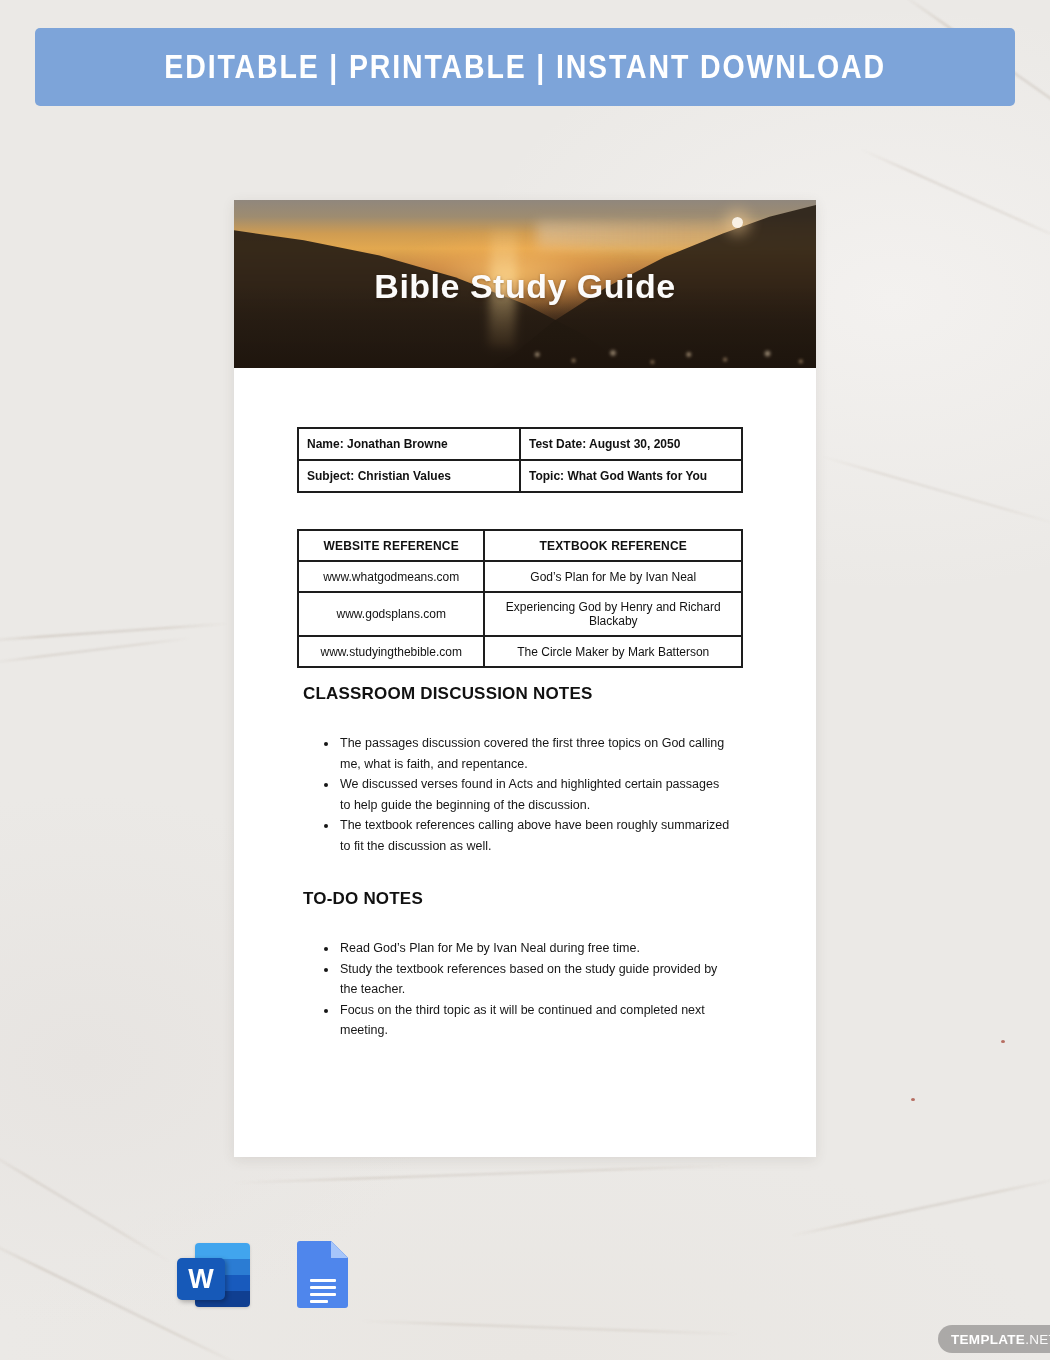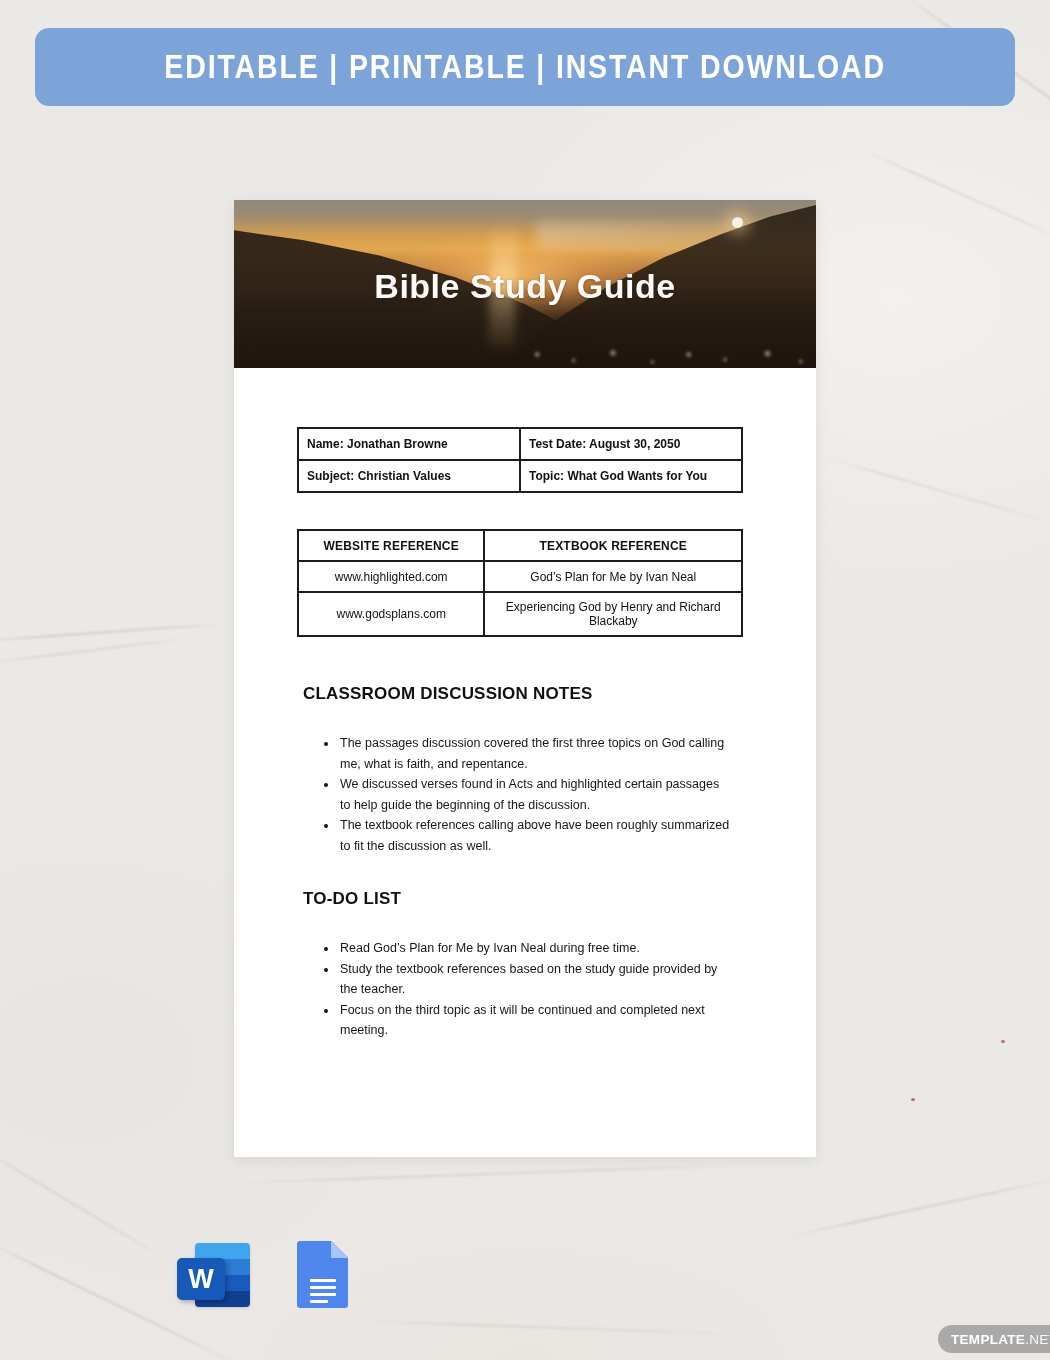--- a/index.html
+++ b/index.html
@@ -20,21 +20,21 @@
     position:absolute; height:2px;
     background:linear-gradient(90deg, transparent, rgba(150,130,110,.38), rgba(120,102,86,.26), rgba(150,130,110,.3), transparent);
     filter:blur(1px);
     transform-origin:left center;
   }
   .speck { position:absolute; width:4px; height:3px; border-radius:50%; background:#a94f41; opacity:.8; }
 
   
   .banner {
     position:absolute; left:35px; top:28px; width:980px; height:78px;
-    background:#7da4d9; border-radius:14px;
+    background:#7da4d9; border-radius:5px;
     display:flex; align-items:center; justify-content:center;
   }
   .banner-text {
     color:#ffffff; font-size:31px; font-weight:bold; letter-spacing:2px;
     transform:scale(.92,1.08); white-space:nowrap;
   }
 
   
   .doc {
     position:absolute; left:234px; top:200px; width:582px; height:957px;
@@ -228,38 +228,42 @@
         <col class="c2">
       </colgroup>
     <thead>
       <tr>
         <th>WEBSITE REFERENCE</th>
         <th>TEXTBOOK REFERENCE</th>
       </tr>
     </thead>
     <tbody>
       <tr>
-        <td>www.highlighted.com</td>
+        <td>www.whatgodmeans.com</td>
         <td>God’s Plan for Me by Ivan Neal</td>
       </tr>
       <tr>
         <td>www.godsplans.com</td>
         <td>Experiencing God by Henry and Richard Blackaby</td>
+      </tr>
+      <tr>
+        <td>www.studyingthebible.com</td>
+        <td>The Circle Maker by Mark Batterson</td>
       </tr>
     </tbody>
   </table>
 
   <div class="sec-heading notes-heading">CLASSROOM DISCUSSION NOTES</div>
   <ul class="bullets notes-list">
     <li>The passages discussion covered the first three topics on God calling me, what is faith, and repentance.</li>
     <li>We discussed verses found in Acts and highlighted certain passages to help guide the beginning of the discussion.</li>
     <li>The textbook references calling above have been roughly summarized to fit the discussion as well.</li>
   </ul>
 
-  <div class="sec-heading todo-heading">TO-DO LIST</div>
+  <div class="sec-heading todo-heading">TO-DO NOTES</div>
   <ul class="bullets todo-list">
     <li>Read God’s Plan for Me by Ivan Neal during free time.</li>
     <li>Study the textbook references based on the study guide provided by the teacher.</li>
     <li>Focus on the third topic as it will be continued and completed next meeting.</li>
   </ul>
 </div>
 
 <div class="word-icon">
   <div class="word-doc">
     <div class="b" style="background:#41a5ee"></div>

